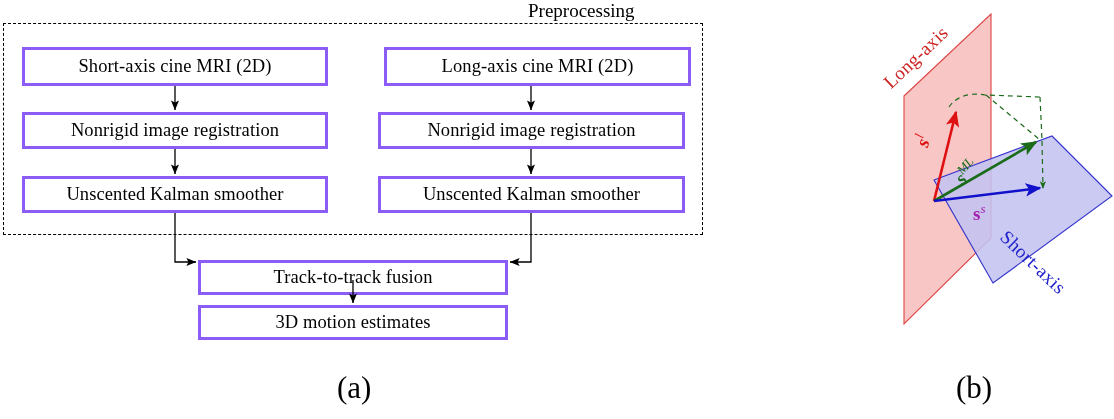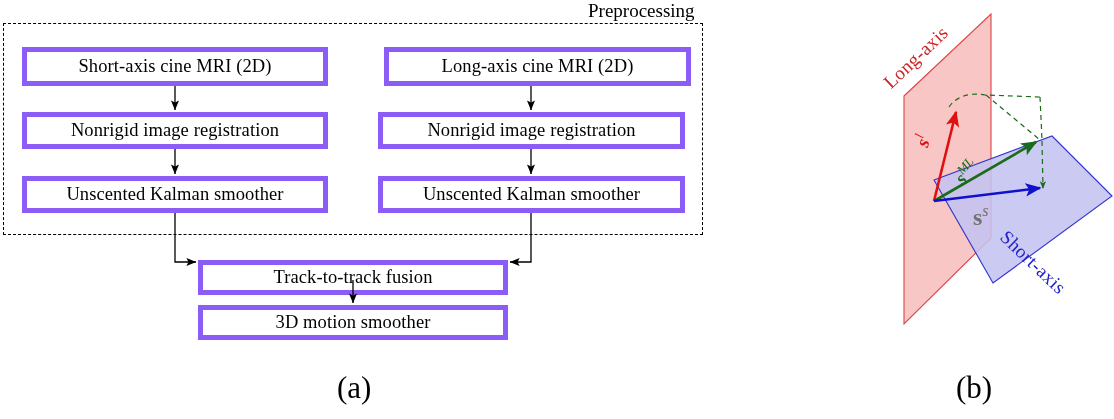--- a/index.html
+++ b/index.html
@@ -26,21 +26,21 @@
     top: 0;
     height: 419px;
   }
   #panel-a { left: 0; width: 740px; }
   #panel-b { left: 840px; width: 274px; }
 
   
   .flow-box {
     position: absolute;
     box-sizing: border-box;
-    border: 5px solid #8b5cf6;
+    border: 3px solid #8b5cf6;
     background: #ffffff;
     display: flex;
     align-items: center;
     justify-content: center;
     font-size: 18.5px;
     line-height: 1;
     white-space: nowrap;
     letter-spacing: 0.1px;
   }
   .dashed-group {
@@ -94,44 +94,44 @@
     font-style: italic;
     transform-origin: 0 0;
   }
   .vec-label sup {
     font-size: 0.68em;
     font-style: italic;
     font-weight: normal;
   }
   .vl-l { color: #dd1111; font-size: 19px; }
   .vl-ml { color: #1a6b1a; font-size: 19px; }
-  .vl-s { color: #737373; font-size: 24px; font-style: normal; }
+  .vl-s { color: #a21caf; font-size: 19px; font-style: normal; }
   .vl-s sup { font-style: italic; }
 </style>
 </head>
 <body>
 
 <div id="figure-root">
 
   <div class="panel" id="panel-a">
 
-    <div class="group-title" style="left:588px; top:1px;">Preprocessing</div>
+    <div class="group-title" style="left:528px; top:1px;">Preprocessing</div>
 
     <div class="dashed-group" style="left:3px; top:23px; width:700px; height:212px;"></div>
 
     <div class="flow-box" style="left:22px; top:47px; width:306px; height:39px;">Short-axis cine MRI (2D)</div>
     <div class="flow-box" style="left:22px; top:112px; width:306px; height:37px;">Nonrigid image registration</div>
     <div class="flow-box" style="left:22px; top:176px; width:306px; height:37px;">Unscented Kalman smoother</div>
 
     <div class="flow-box" style="left:378px; top:47px; width:307px; height:39px;margin-left:6px;">Long-axis cine MRI (2D)</div>
     <div class="flow-box" style="left:378px; top:112px; width:307px; height:37px;">Nonrigid image registration</div>
     <div class="flow-box" style="left:378px; top:176px; width:307px; height:37px;">Unscented Kalman smoother</div>
 
     <div class="flow-box" style="left:198px; top:260px; width:310px; height:35px;">Track-to-track fusion</div>
-    <div class="flow-box" style="left:198px; top:305px; width:310px; height:35px;">3D motion smoother</div>
+    <div class="flow-box" style="left:198px; top:305px; width:310px; height:35px;">3D motion estimates</div>
 
     <svg class="overlay" viewBox="0 0 740 419">
       <defs>
         <marker id="ar" markerWidth="9" markerHeight="9" refX="7.4" refY="3.2" orient="auto" markerUnits="strokeWidth">
           <path d="M0,0.1 L7.6,3.2 L0,6.3 L1.6,3.2 z" fill="#000000"></path>
         </marker>
       </defs>
       <g stroke="#000000" stroke-width="1.3" fill="none" marker-end="url(#ar)">
         <line x1="175" y1="86" x2="175" y2="110"></line>
         <line x1="175" y1="149" x2="175" y2="174"></line>

